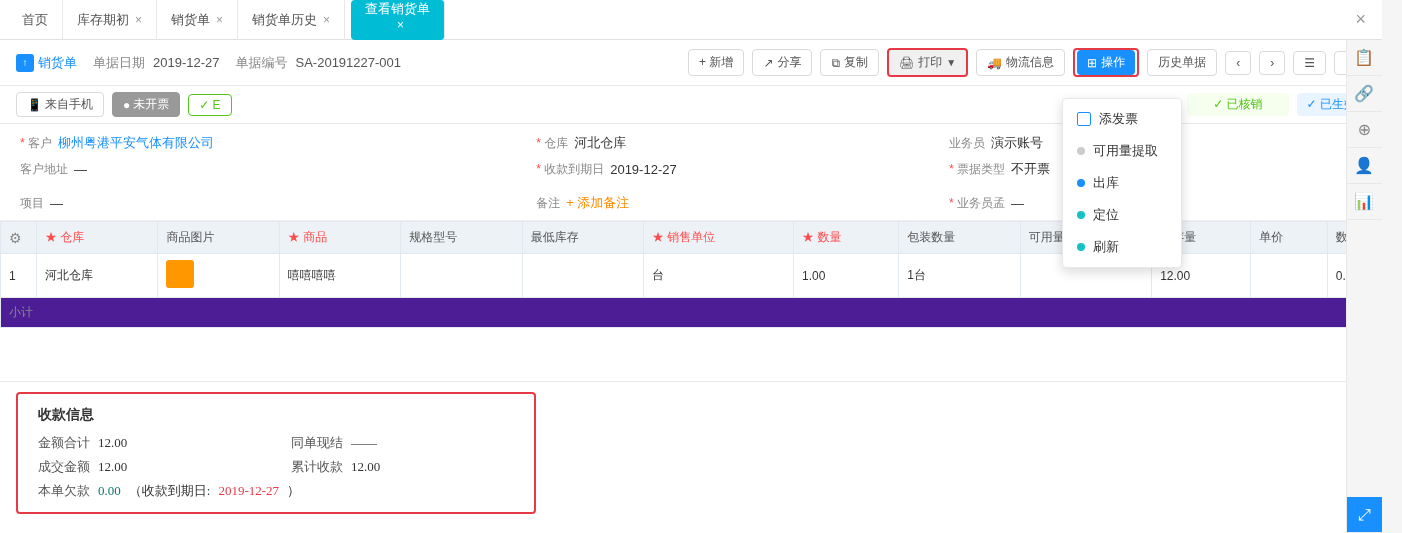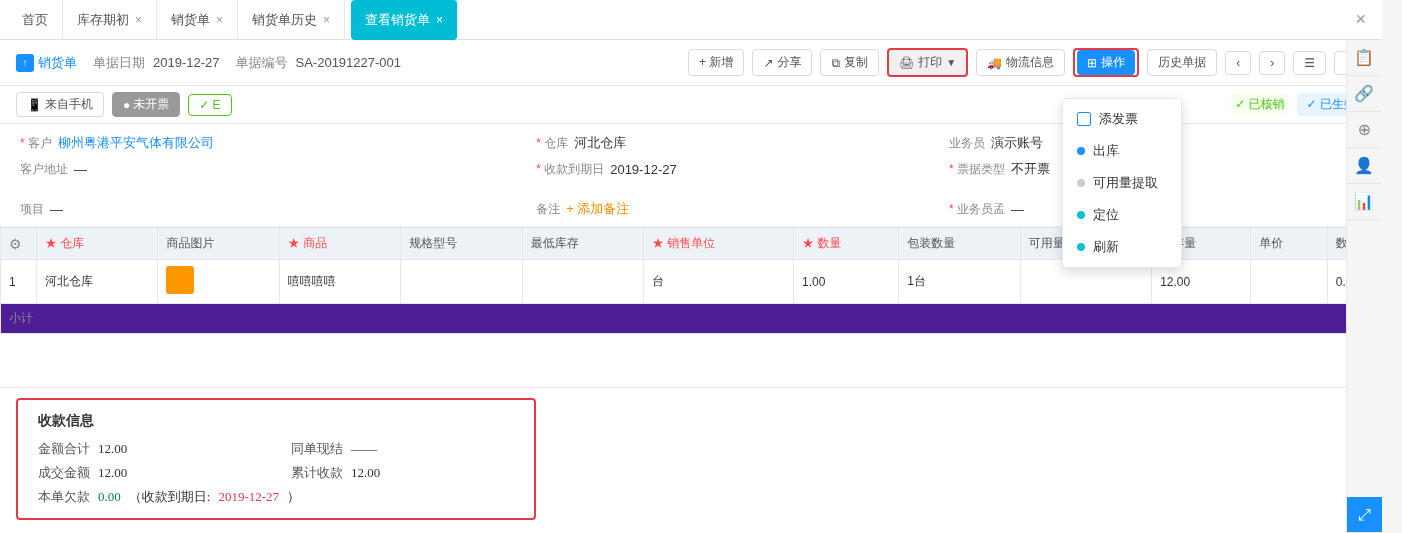--- a/index.html
+++ b/index.html
@@ -8,21 +8,21 @@
     
     .tab-bar {
       display: flex; align-items: center; background: #fff; border-bottom: 1px solid #e0e0e0;
       padding: 0 8px; height: 40px; position: relative;
     }
     .tab-item {
       display: flex; align-items: center; padding: 0 14px; height: 40px; cursor: pointer;
       font-size: 13px; color: #555; border-right: 1px solid #e8e8e8; white-space: nowrap;
     }
     .tab-item .tab-close { margin-left: 6px; color: #999; font-size: 12px; cursor: pointer; }
-    .tab-item.highlight { background: #00bcd4; color: #fff; border-radius: 4px; margin: 0 4px; }
+    .tab-item.highlight { background: #00bcd4; color: #fff; border-radius: 4px; margin: 0 4px; flex-direction: column; }
     .tab-item.highlight .tab-close { color: #fff; }
     .tab-bar-close { margin-left: auto; font-size: 18px; color: #999; cursor: pointer; padding: 0 8px; }
 
     
     .doc-area { background: #fff; margin: 0; height: 100%; display: flex; flex-direction: column; }
 
     
     .doc-header {
       display: flex; align-items: center; padding: 8px 16px; border-bottom: 1px solid #e8e8e8;
       background: #fff; gap: 16px;
@@ -35,21 +35,21 @@
     .doc-meta { display: flex; align-items: center; gap: 8px; color: #555; font-size: 13px; justify-content: center; }
     .doc-meta label { color: #888; }
     .doc-toolbar { margin-left: auto; display: flex; align-items: center; gap: 8px; }
     .btn-tool {
       display: flex; align-items: center; gap: 4px; padding: 4px 10px;
       border: 1px solid #d9d9d9; border-radius: 4px; background: #fff;
       cursor: pointer; font-size: 12px; color: #555; white-space: nowrap;
     }
     .btn-tool.active-tab { background: #1890ff; color: #fff; border-color: #1890ff; }
     .btn-tool.highlighted { background: #f0f0f0; border: 2px solid #e63946; }
-    .btn-status-green { background: #f6ffed; border-color: #52c41a; color: #52c41a; border-radius: 4px; padding: 3px 4px; font-size: 12px; }
+    .btn-status-green { background: #f6ffed; border-color: #52c41a; color: #52c41a; border-radius: 4px; padding: 3px 26px; font-size: 12px; }
     .btn-status-blue { background: #e8f4ff; border-color: #1890ff; color: #1890ff; border-radius: 4px; padding: 3px 10px; font-size: 12px; }
 
     
     .second-toolbar {
       display: flex; align-items: center; justify-content: flex-end; padding: 6px 16px;
       border-bottom: 1px solid #e8e8e8; gap: 8px; background: #fff;
     }
     .btn-sm {
       display: flex; align-items: center; gap: 3px; padding: 3px 10px;
       border: 1px solid #d9d9d9; border-radius: 4px; background: #fff;
@@ -253,21 +253,21 @@
         </div>
         <div class="form-field" style="flex:2;">
           <span class="form-label required">收款到期日</span>
           <span class="form-value">2019-12-27</span>
         </div>
         <div class="form-field" style="flex:2;">
           <span class="form-label required">票据类型</span>
           <span class="form-value">不开票</span>
         </div>
       </div>
-      <div class="form-row" style="margin-top:14px;align-items:center;">
+      <div class="form-row" style="margin-top:8px;align-items:center;">
         <div class="form-field" style="flex:2.5;">
           <span class="form-label">项目</span>
           <span class="form-value">—</span>
         </div>
         <div class="form-field" style="flex:2;">
           <span class="form-label">备注</span>
           <span class="form-value" style="color:#ff8c00;cursor:pointer;">+ 添加备注</span>
         </div>
         <div class="form-field" style="flex:2;">
           <span class="form-label required">业务员孟</span>
@@ -349,26 +349,26 @@
       </div>
     </div>
   </div>
 
   <div class="dropdown-menu">
     <div class="dropdown-item">
       <span class="icon-sq"></span>
       <span>添发票</span>
     </div>
     <div class="dropdown-item">
+      <span class="dot" style="background:#ccc;"></span>
+      <span>可用量提取</span>
+    </div>
+    <div class="dropdown-item">
       <span class="dot blue"></span>
       <span>出库</span>
-    </div>
-    <div class="dropdown-item">
-      <span class="dot" style="background:#ccc;"></span>
-      <span>可用量提取</span>
     </div>
     <div class="dropdown-item">
       <span class="dot" style="background:#13c2c2;"></span>
       <span>定位</span>
     </div>
     <div class="dropdown-item">
       <span class="dot" style="background:#13c2c2;"></span>
       <span>刷新</span>
     </div>
   </div>

